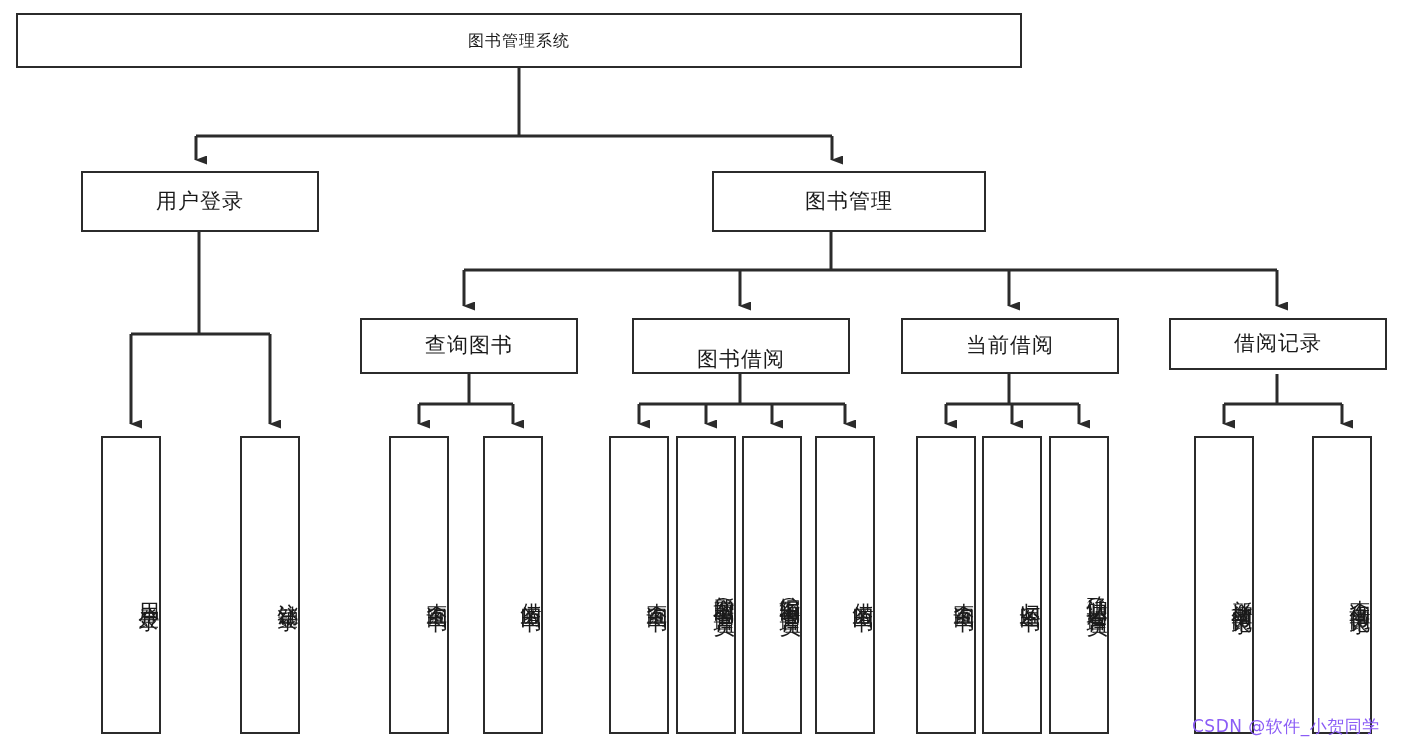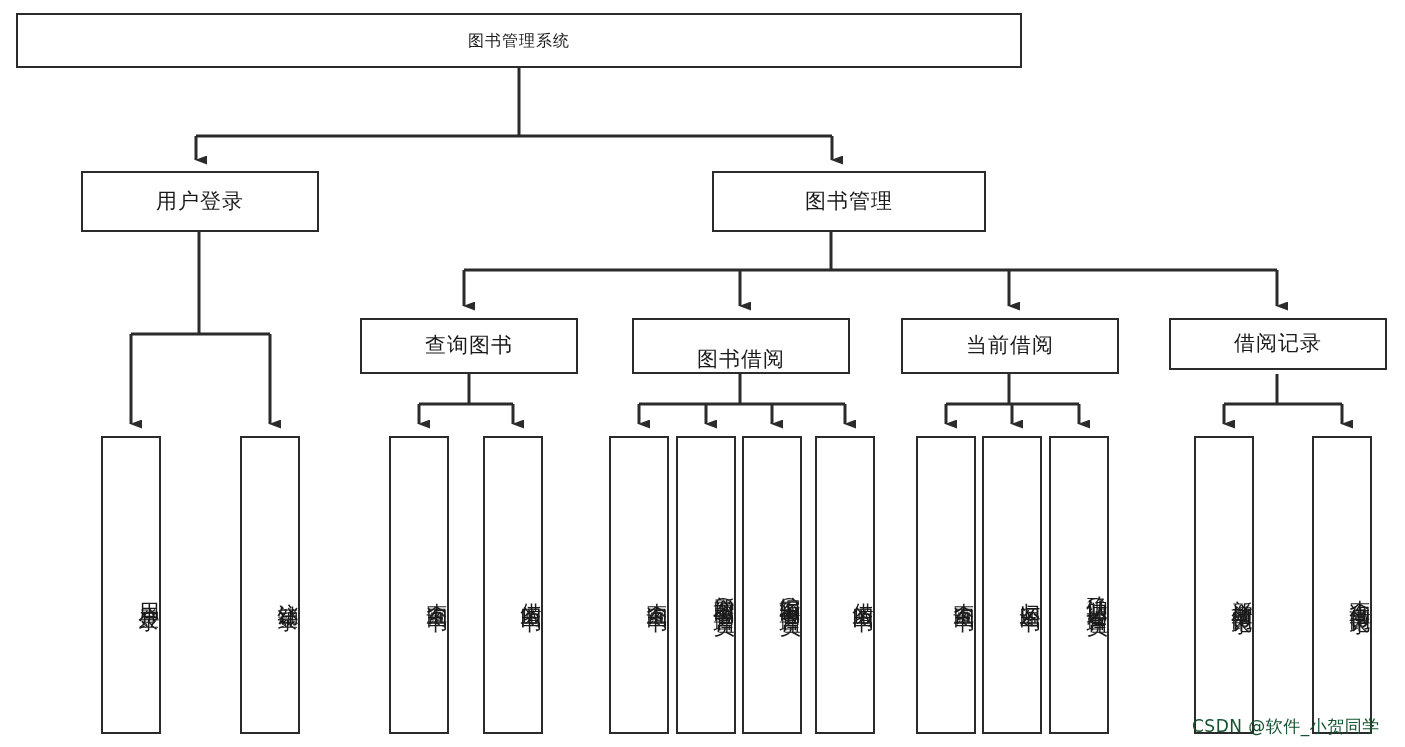--- a/index.html
+++ b/index.html
@@ -55,21 +55,21 @@
     line-height: 1.0;
   }
   .node.v .vtext {
     writing-mode: vertical-rl;
     text-orientation: upright;
     white-space: nowrap;
   }
   .watermark {
     position: absolute;
     font-size: 17px;
-    color: #14532d;
+    color: #8b5cf6;
     white-space: nowrap;
     z-index: 5;
     letter-spacing: 0.5px;
   }
 </style>
 </head>
 <body>
 
 <div id="canvas">
 

